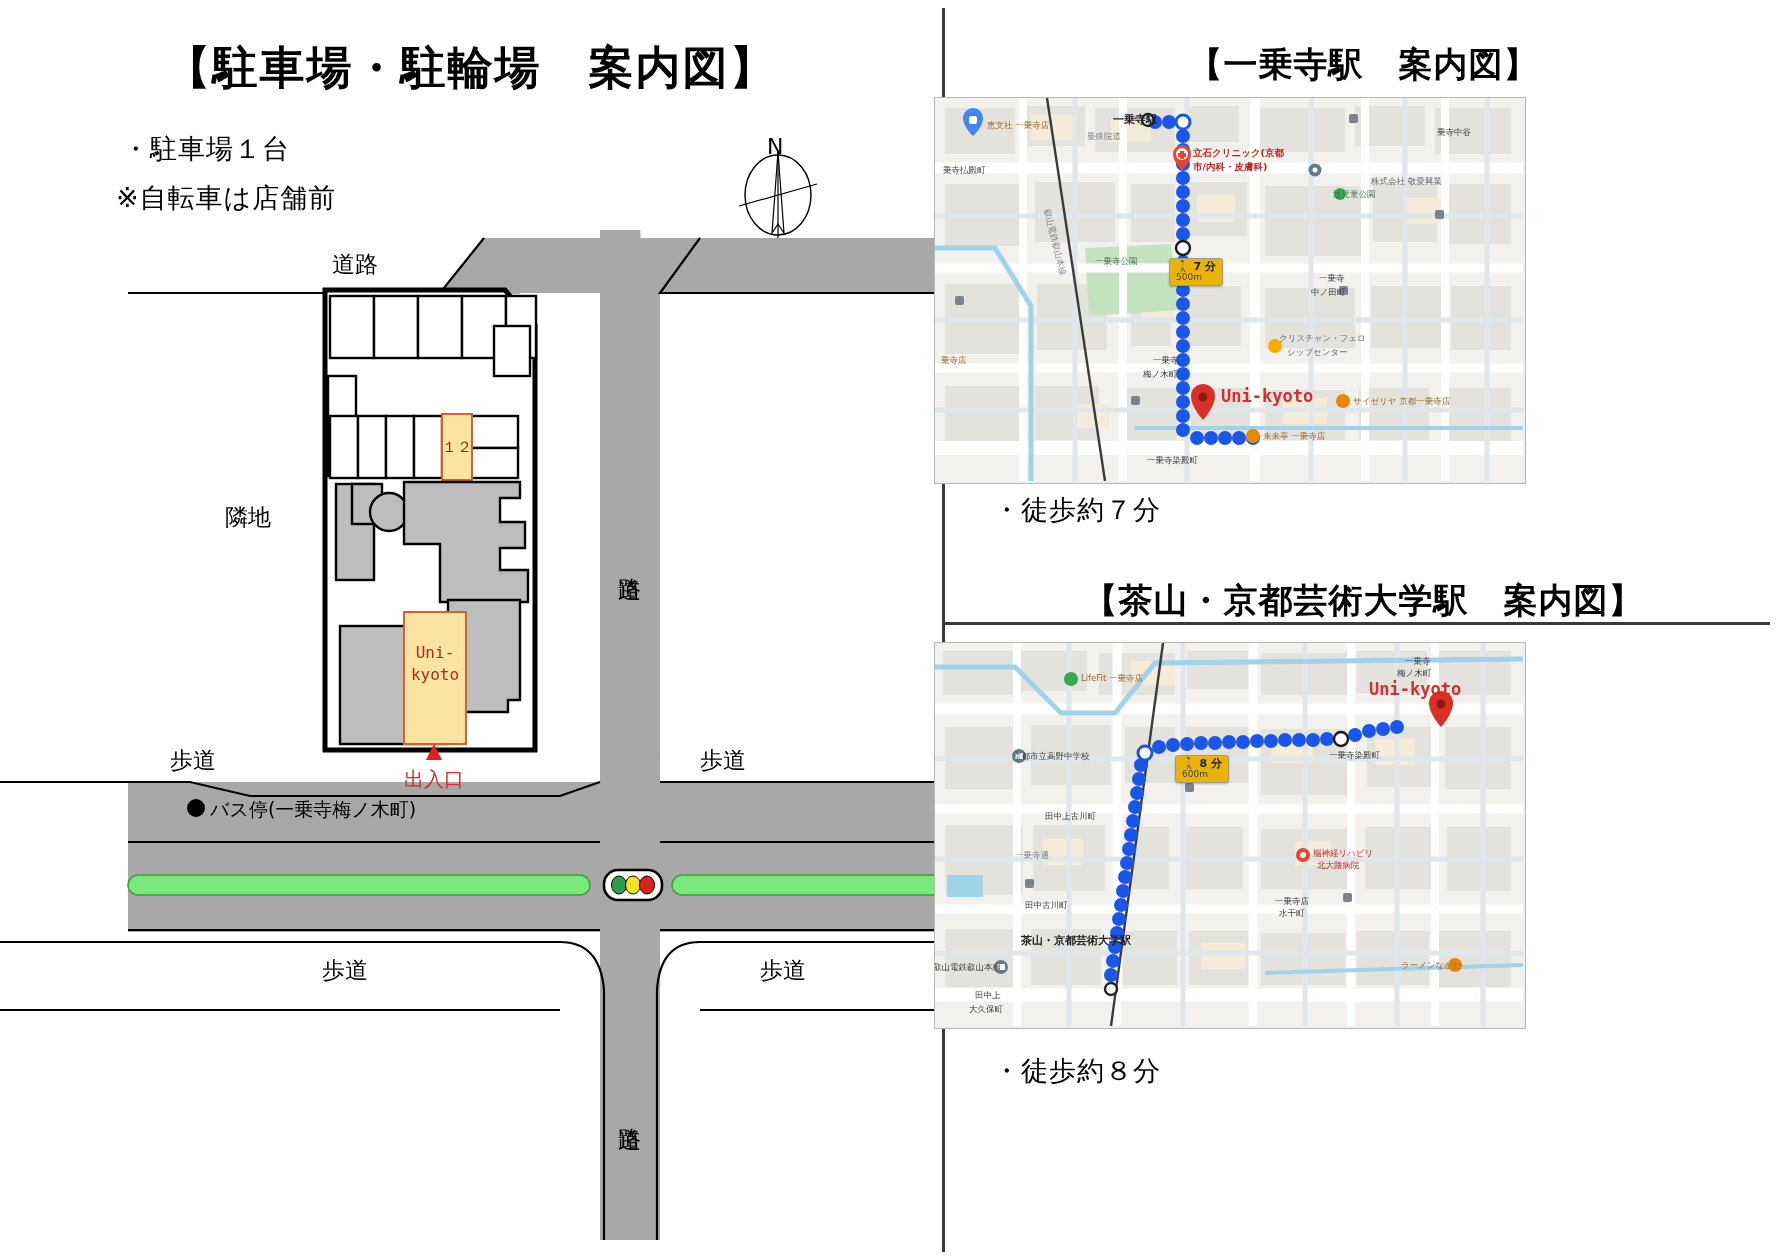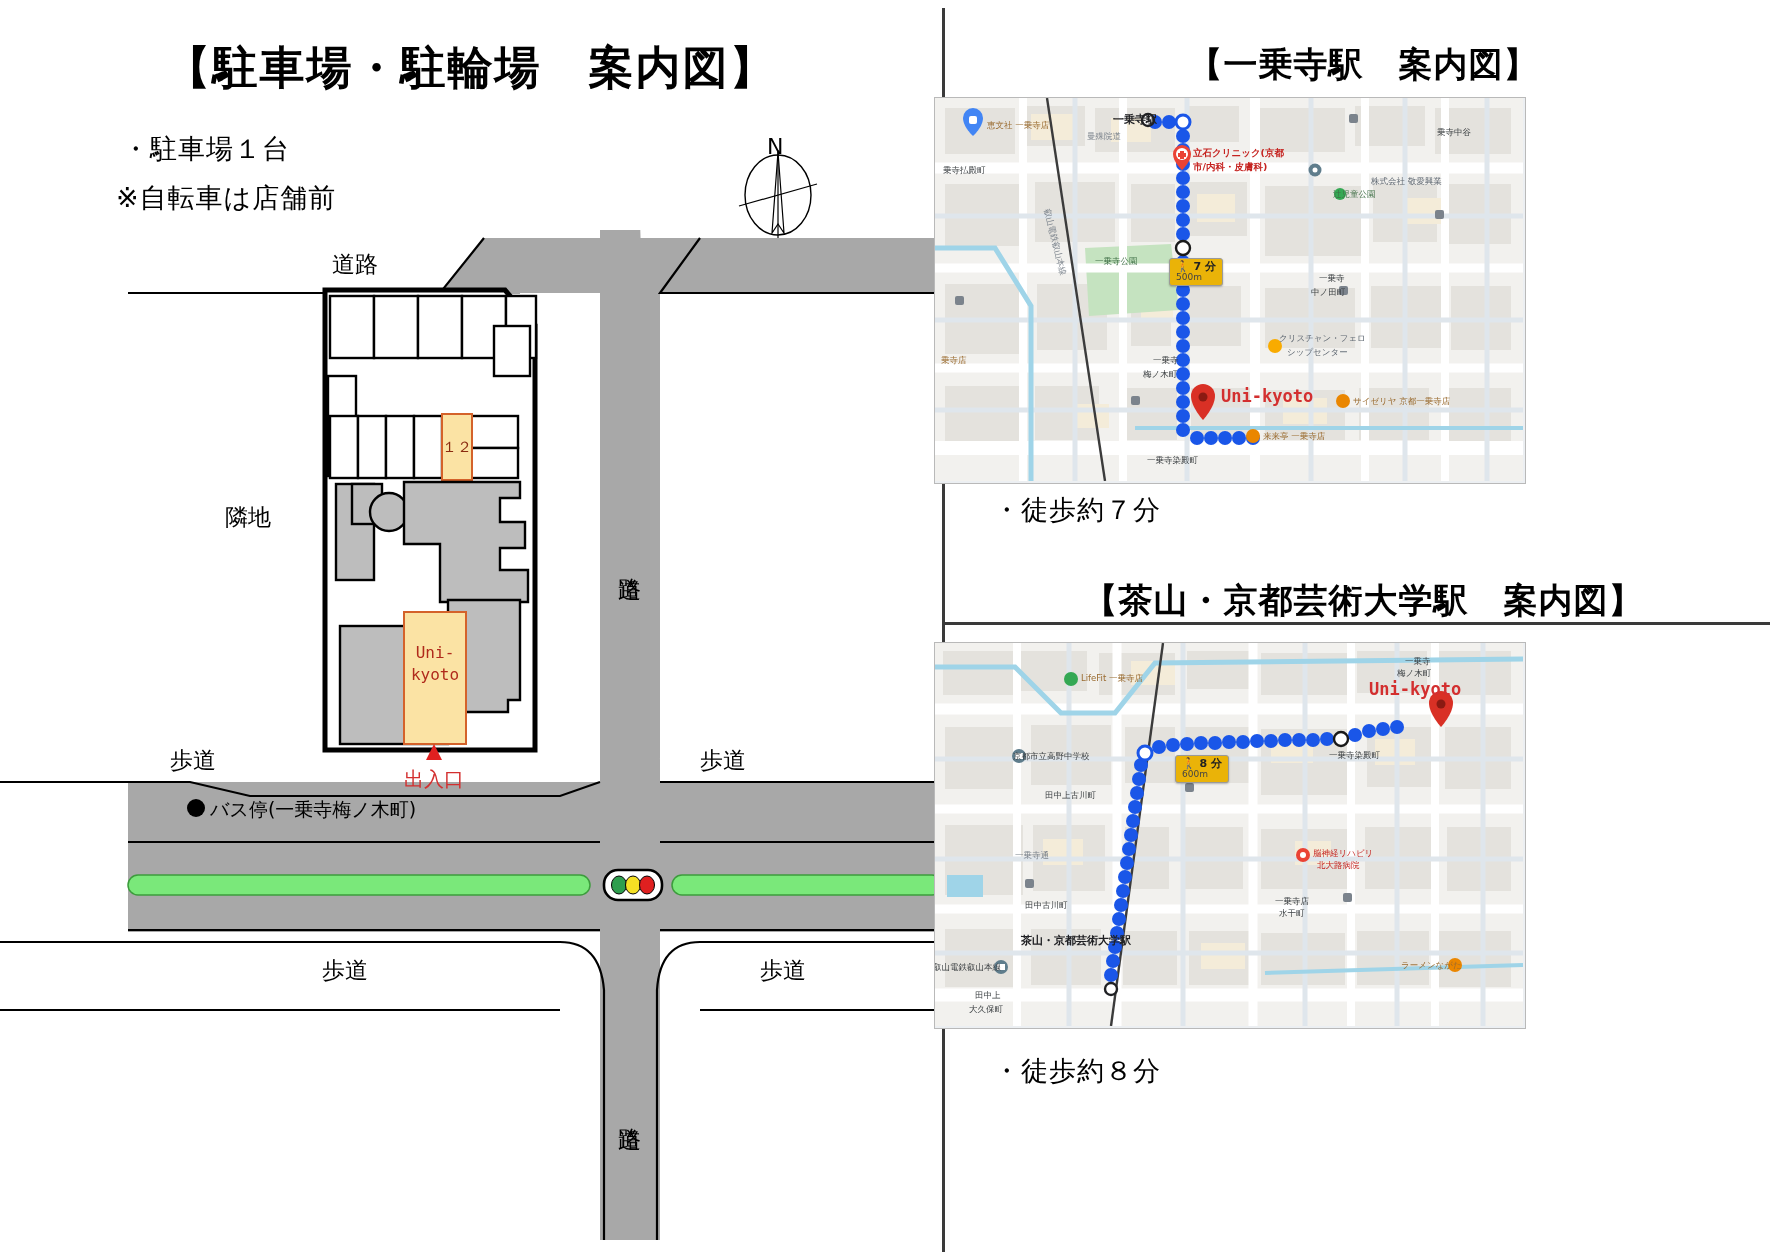--- a/index.html
+++ b/index.html
@@ -530,21 +530,21 @@
         <div class="row2">600m</div>
       </div>
 
       <div class="station-label" style="left:86px;top:290px;">茶山・京都芸術大学駅</div>
       <div class="uni-label" style="left:434px;top:36px;">Uni-kyoto</div>
 
       <div class="mlabel poi" style="left:146px;top:31px;">LifeFit 一乗寺店</div>
       <div class="mlabel dark" style="left:470px;top:14px;">一乗寺</div>
       <div class="mlabel dark" style="left:462px;top:26px;">梅ノ木町</div>
       <div class="mlabel dark" style="left:78px;top:109px;">京都市立高野中学校</div>
-      <div class="mlabel dark" style="left:110px;top:148px;">田中上古川町</div>
+      <div class="mlabel dark" style="left:110px;top:169px;">田中上古川町</div>
       <div class="mlabel dark" style="left:394px;top:108px;">一乗寺染殿町</div>
       <div class="mlabel road" style="left:80px;top:208px;">一乗寺通</div>
       <div class="mlabel" style="left:378px;top:206px;color:#c5221f;">脳神経リハビリ</div>
       <div class="mlabel" style="left:382px;top:218px;color:#c5221f;">北大路病院</div>
       <div class="mlabel dark" style="left:90px;top:258px;">田中古川町</div>
       <div class="mlabel dark" style="left:340px;top:254px;">一乗寺店</div>
       <div class="mlabel dark" style="left:344px;top:266px;">水干町</div>
       <div class="mlabel dark" style="left:-2px;top:320px;">叡山電鉄叡山本線</div>
       <div class="mlabel dark" style="left:40px;top:348px;">田中上</div>
       <div class="mlabel dark" style="left:34px;top:362px;">大久保町</div>

